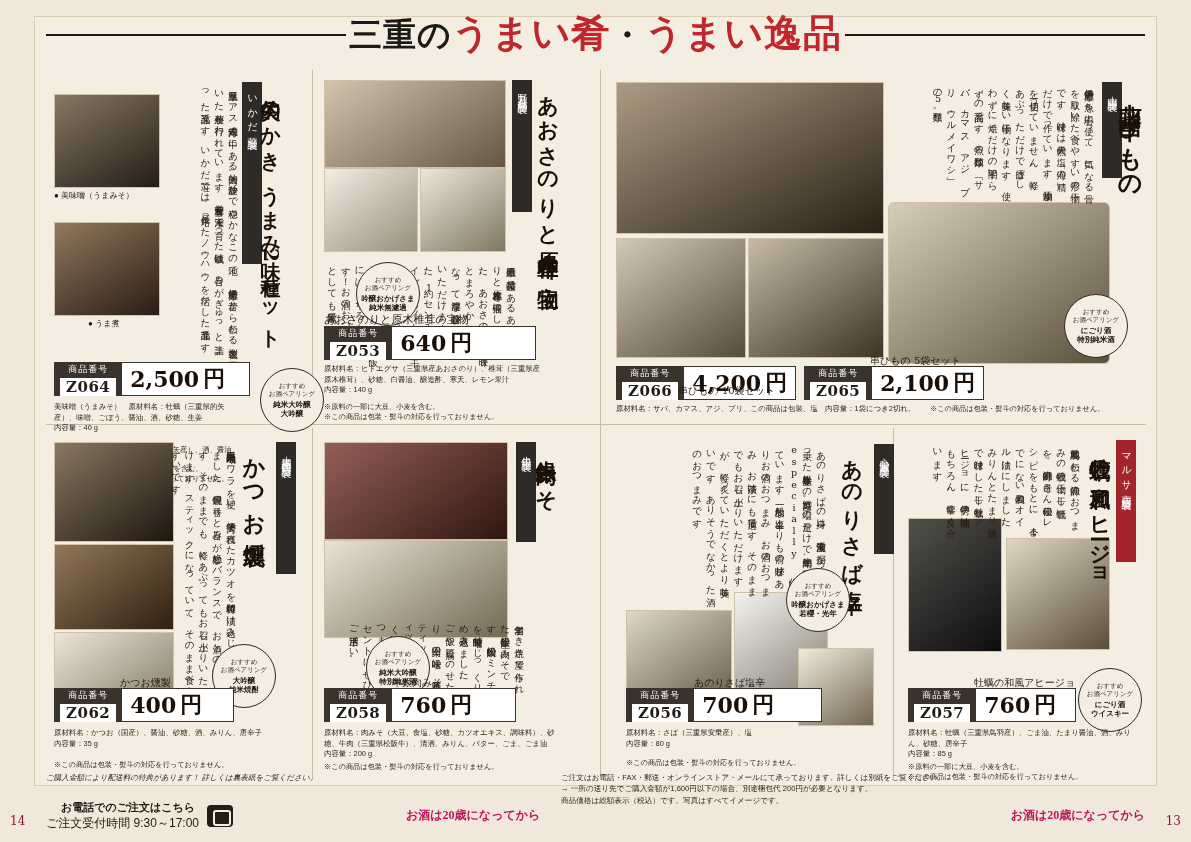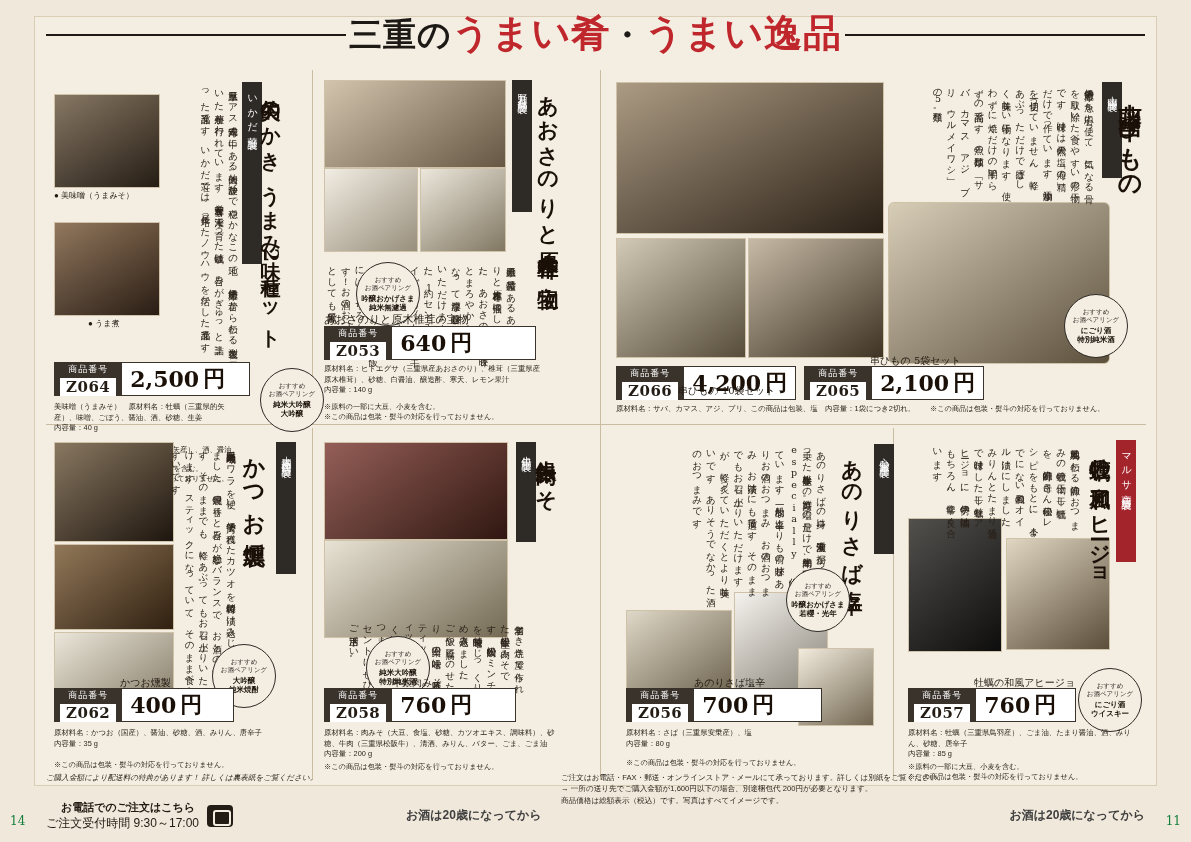--- a/index.html
+++ b/index.html
@@ -128,35 +128,35 @@
   .hline{position:absolute;height:1px;background:#c9bca3;}
 
   
   .footer{
     position:absolute;left:0;right:0;bottom:0;height:56px;
   }
   .foot-note{
     position:absolute;font-size:7.6px;color:#2c241c;line-height:1.5;
   }
   .pagenum{
-    position:absolute;bottom:14px;font-size:12px;font-family:"DejaVu Serif",serif;color:#15803d;
+    position:absolute;bottom:14px;font-size:12px;font-family:"DejaVu Serif",serif;color:#7f1d1d;
   }
   .tel-row{position:absolute;left:46px;bottom:10px;display:flex;align-items:center;gap:8px;}
   .tel-label{font-size:11px;font-weight:bold;font-family:"DejaVu Serif",serif;margin-left:15px;}
   .tel-sub{font-size:12px;}
   .tel-num{font-size:23px;font-weight:bold;font-family:"DejaVu Serif",serif;letter-spacing:-0.5px;}
   .tel-icon{
     width:26px;height:22px;background:#241d16;border-radius:4px;position:relative;
   }
   .tel-icon::before{
     content:"";position:absolute;left:6px;top:5px;width:14px;height:12px;
     border:2px solid #f4eee2;border-radius:3px;
   }
   .age-note{
-    font-size:12px;font-family:Liberation Sans, sans-serif;font-weight:bold;color:#404040;
+    font-size:12px;font-family:Liberation Serif, serif;font-weight:bold;color:#be185d;
   }
 </style>
 </head>
 <body>
 
 <div class="page">
   <div class="inner-frame"></div>
 
   <div class="hdr">
     <div class="hdr-rule l"></div>
@@ -429,15 +429,15 @@
     </div>
 
     <div class="age-note" style="position:absolute;left:406px;bottom:18px;">お酒は20歳になってから</div>
     <div class="age-note" style="position:absolute;right:46px;bottom:18px;">お酒は20歳になってから</div>
 
     <div class="foot-note" style="right:190px;top:-14px;width:440px;white-space:pre-line;">ご注文はお電話・FAX・郵送・オンラインストア・メールにて承っております。詳しくは別紙をご覧ください。
 → 一所の送り先でご購入金額が1,600円以下の場合、別途梱包代 200円が必要となります。
 商品価格は総額表示（税込）です。写真はすべてイメージです。</div>
 
     <div class="pagenum" style="left:10px;">14</div>
-    <div class="pagenum" style="right:10px;">11</div>
+    <div class="pagenum" style="right:10px;">13</div>
   </div>
 </div>
 
 </body></html>

